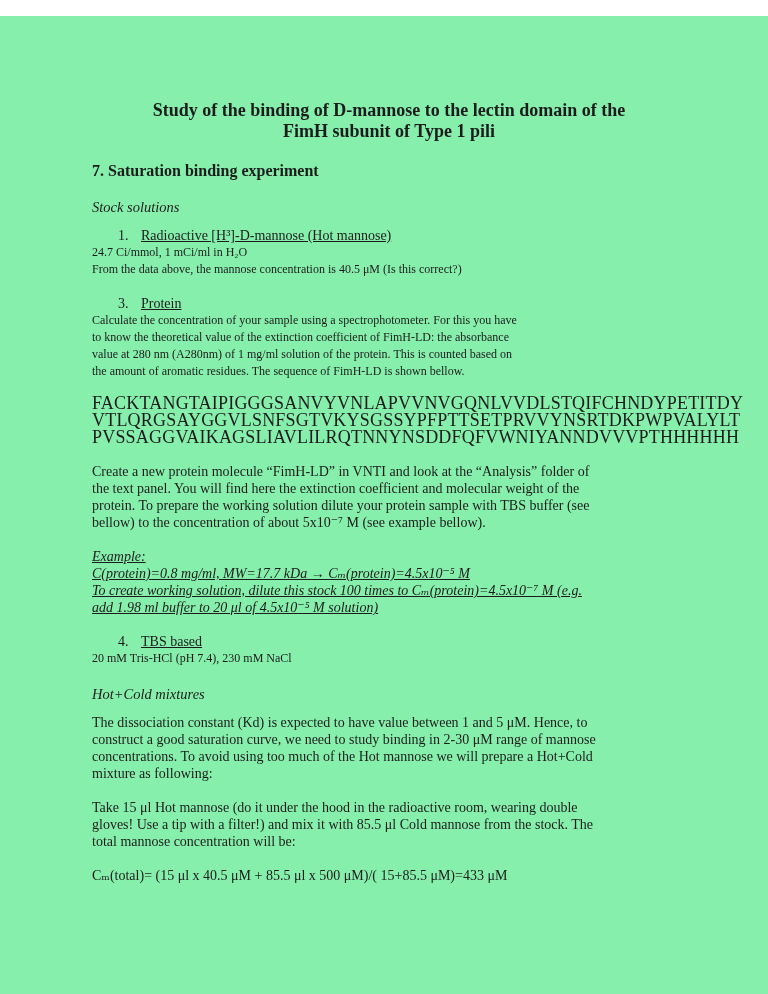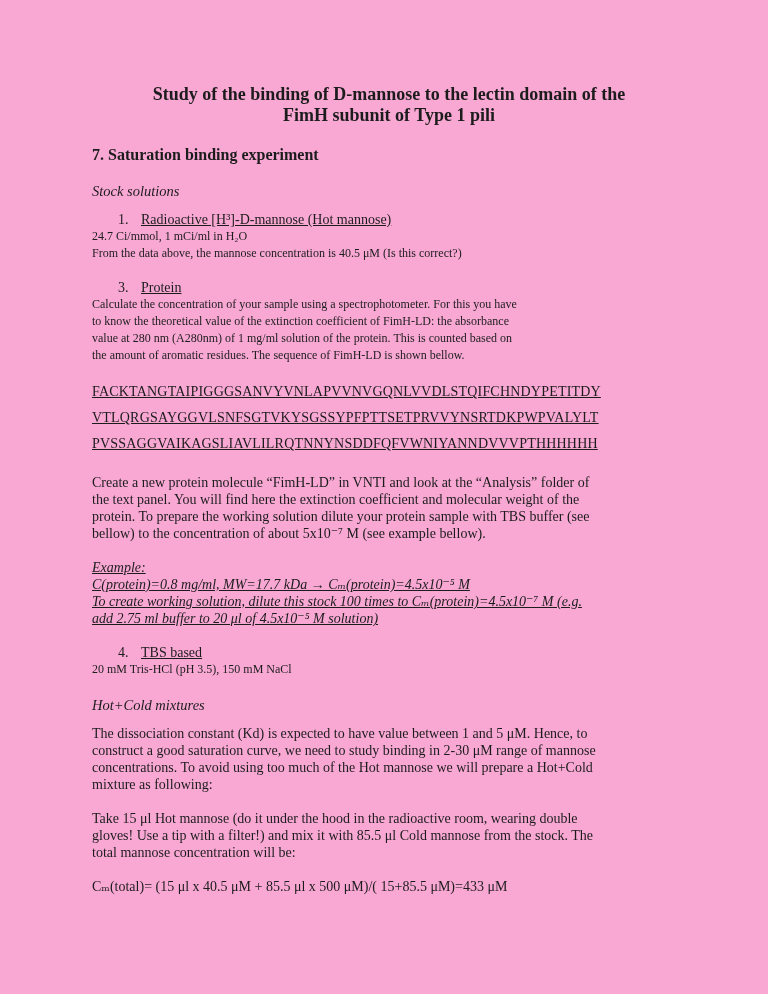--- a/index.html
+++ b/index.html
@@ -8,21 +8,22 @@
     width: 768px;
     height: 994px;
     position: relative;
     font-family: "Liberation Serif", "DejaVu Serif", serif;
     color: #1c1c1c;
     overflow: hidden;
   }
   .page {
     position: absolute;
     inset: 0;
-    background: #f9a8d4;
+    background: #86efac;
+    margin-top: 16px;
   }
   .content {
     position: absolute;
     left: 92px;
     top: 0;
     width: 594px;
     padding-top: 84px;
   }
   .doc-title {
     font-size: 18px;
@@ -64,25 +65,24 @@
   }
   .item-title {
     text-decoration: underline;
   }
   .item-body {
     font-size: 12px;
     line-height: 17px;
     white-space: pre-line;
   }
   .sequence {
-    font-size: 14px;
-    line-height: 26px;
+    font-size: 18px;
+    line-height: 17px;
     white-space: pre-line;
     letter-spacing: 0.2px;
-    text-decoration: underline;
   }
   .example {
     font-style: italic;
     text-decoration: underline;
   }
 </style>
 </head>
 <body>
 
 <div class="page">
@@ -120,28 +120,28 @@
 
     <p class="body-text block">Create a new protein molecule “FimH-LD” in VNTI and look at the “Analysis” folder of
 the text panel. You will find here the extinction coefficient and molecular weight of the
 protein. To prepare the working solution dilute your protein sample with TBS buffer (see
 bellow) to the concentration of about 5x10⁻⁷ M (see example bellow).</p>
 
     <div class="example block">
       <div class="body-text">Example:</div>
       <div class="body-text">C(protein)=0.8 mg/ml, MW=17.7 kDa → Cₘ(protein)=4.5x10⁻⁵ M
 To create working solution, dilute this stock 100 times to Cₘ(protein)=4.5x10⁻⁷ M (e.g.
-add 2.75 ml buffer to 20 μl of 4.5x10⁻⁵ M solution)</div>
+add 1.98 ml buffer to 20 μl of 4.5x10⁻⁵ M solution)</div>
     </div>
 
     <div class="list-item block">
       <div class="item-head">
         <span class="item-num">4.</span><span class="item-title">TBS based</span>
       </div>
-      <div class="item-body">20 mM Tris-HCl (pH 3.5), 150 mM NaCl</div>
+      <div class="item-body">20 mM Tris-HCl (pH 7.4), 230 mM NaCl</div>
     </div>
 
     <h3 class="sub-heading">Hot+Cold mixtures</h3>
 
     <p class="body-text block-sm">The dissociation constant (Kd) is expected to have value between 1 and 5 μM. Hence, to
 construct a good saturation curve, we need to study binding in 2-30 μM range of mannose
 concentrations. To avoid using too much of the Hot mannose we will prepare a Hot+Cold
 mixture as following:</p>
 
     <p class="body-text block">Take 15 μl Hot mannose (do it under the hood in the radioactive room, wearing double

